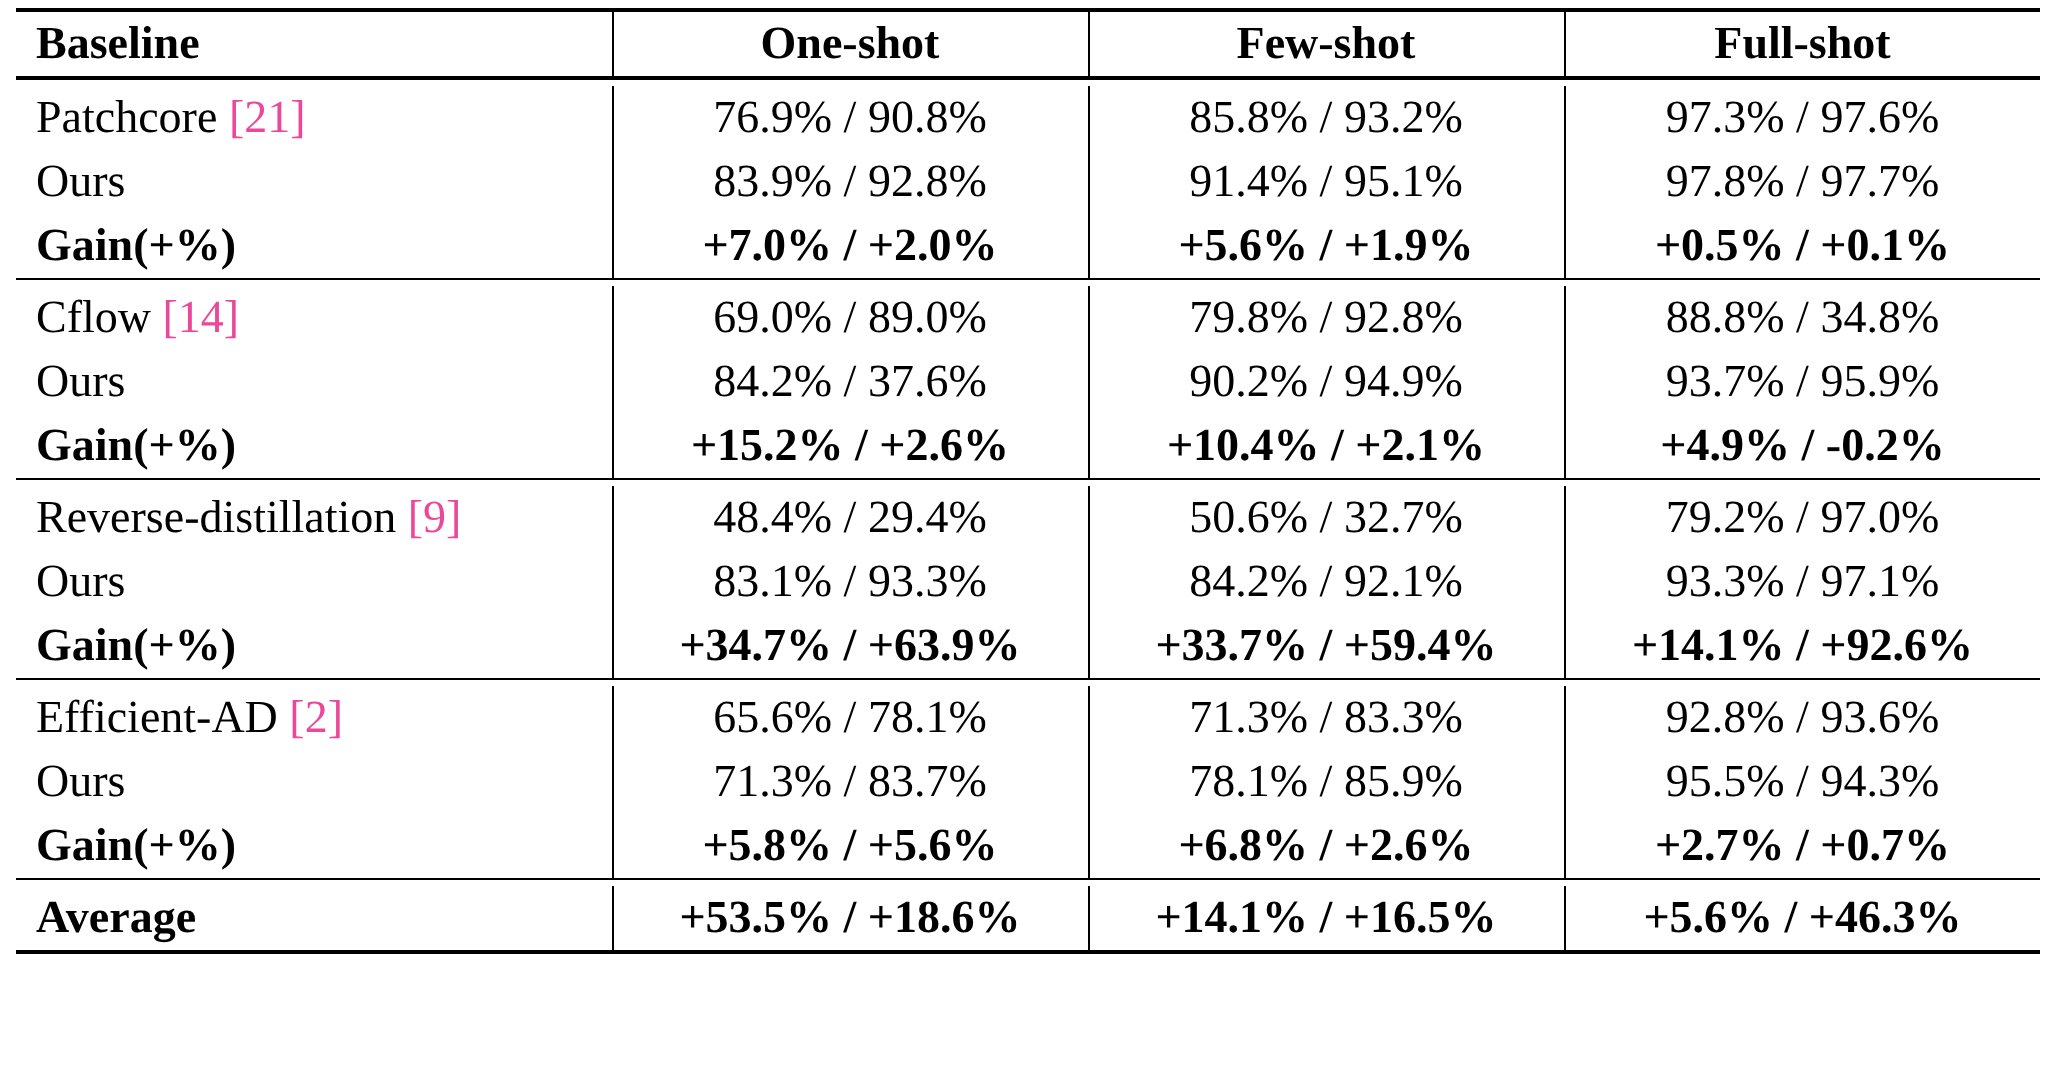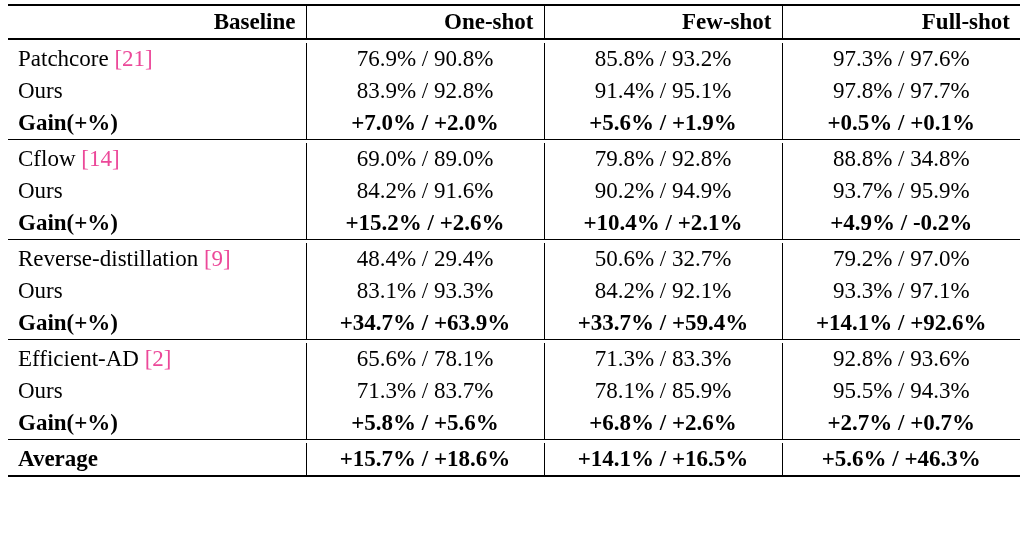--- a/index.html
+++ b/index.html
@@ -76,21 +76,20 @@
     line-height: 0;
   }
   .cite {
     color: #ec4899;
   }
   .header-row td {
     font-weight: bold;
     font-size: 24px;
     padding-top: 6px;
     padding-bottom: 7px;
-    text-align: right;
   }
 </style>
 </head>
 <body>
 
 <div class="table-wrap">
   <table class="results">
     <colgroup>
       <col class="c0">
         <col class="c1">
@@ -143,21 +142,21 @@
         </tr>
 
       <tr>
         <td class="cell-left"><span>Cflow</span> <span class="cite">[14]</span></td>
         <td class="cell-center vsep">69.0% / 89.0%</td>
         <td class="cell-center vsep">79.8% / 92.8%</td>
         <td class="cell-center vsep">88.8% / 34.8%</td>
       </tr>
       <tr>
         <td class="cell-left">Ours</td>
-        <td class="cell-center vsep">84.2% / 91.6%</td>
+        <td class="cell-center vsep">84.2% / 37.6%</td>
         <td class="cell-center vsep">90.2% / 94.9%</td>
         <td class="cell-center vsep">93.7% / 95.9%</td>
       </tr>
       <tr class="bold">
         <td class="cell-left bold">Gain(+%)</td>
         <td class="cell-center vsep bold">+15.2% / +2.6%</td>
         <td class="cell-center vsep bold">+10.4% / +2.1%</td>
         <td class="cell-center vsep bold">+4.9% / -0.2%</td>
       </tr>
 
@@ -215,21 +214,21 @@
 
       <tr class="rule-thin">
           <td colspan="4"></td>
         </tr>
       <tr class="spacer">
           <td colspan="4"></td>
         </tr>
 
       <tr class="bold">
         <td class="cell-left bold">Average</td>
-        <td class="cell-center vsep bold">+15.7% / +18.6%</td>
+        <td class="cell-center vsep bold">+53.5% / +18.6%</td>
         <td class="cell-center vsep bold">+14.1% / +16.5%</td>
         <td class="cell-center vsep bold">+5.6% / +46.3%</td>
       </tr>
 
       <tr class="rule-thick">
           <td colspan="4"></td>
         </tr>
     </tbody>
   </table>
 </div>

